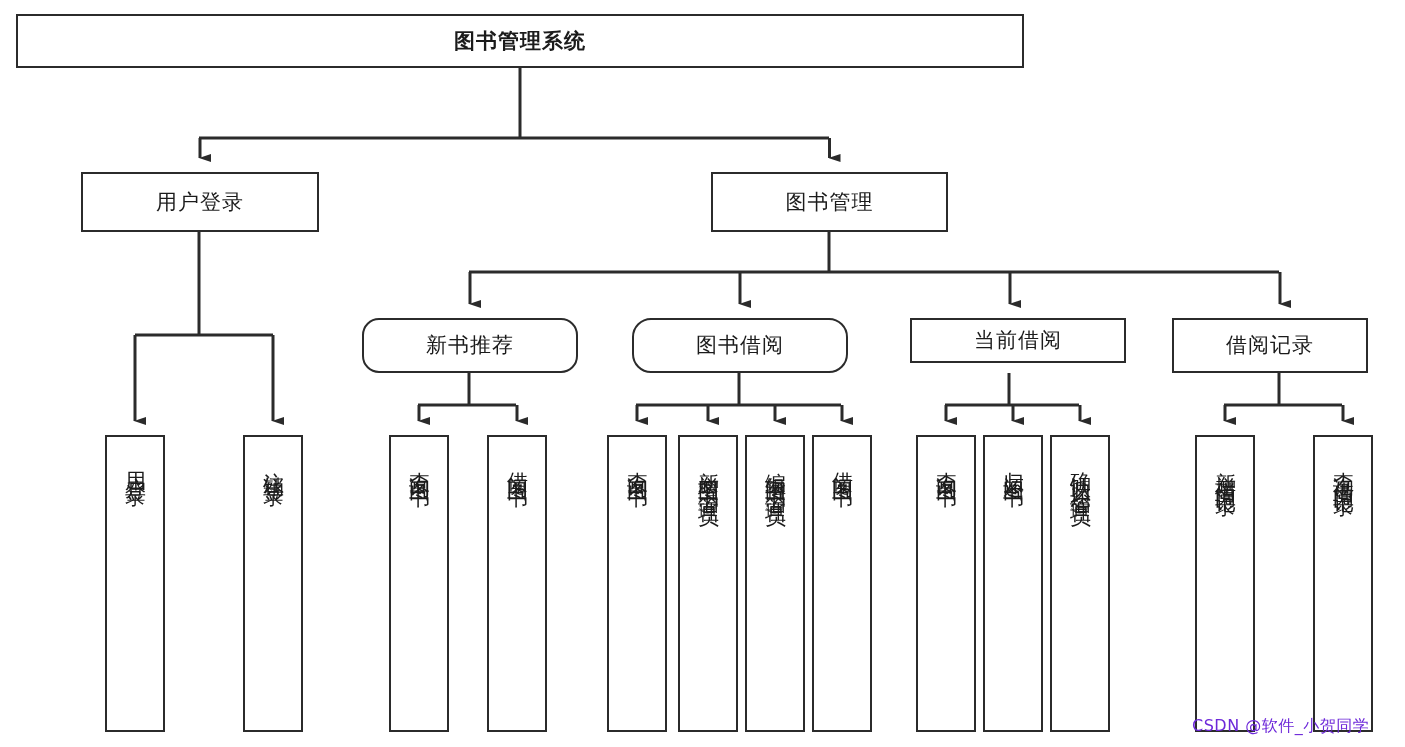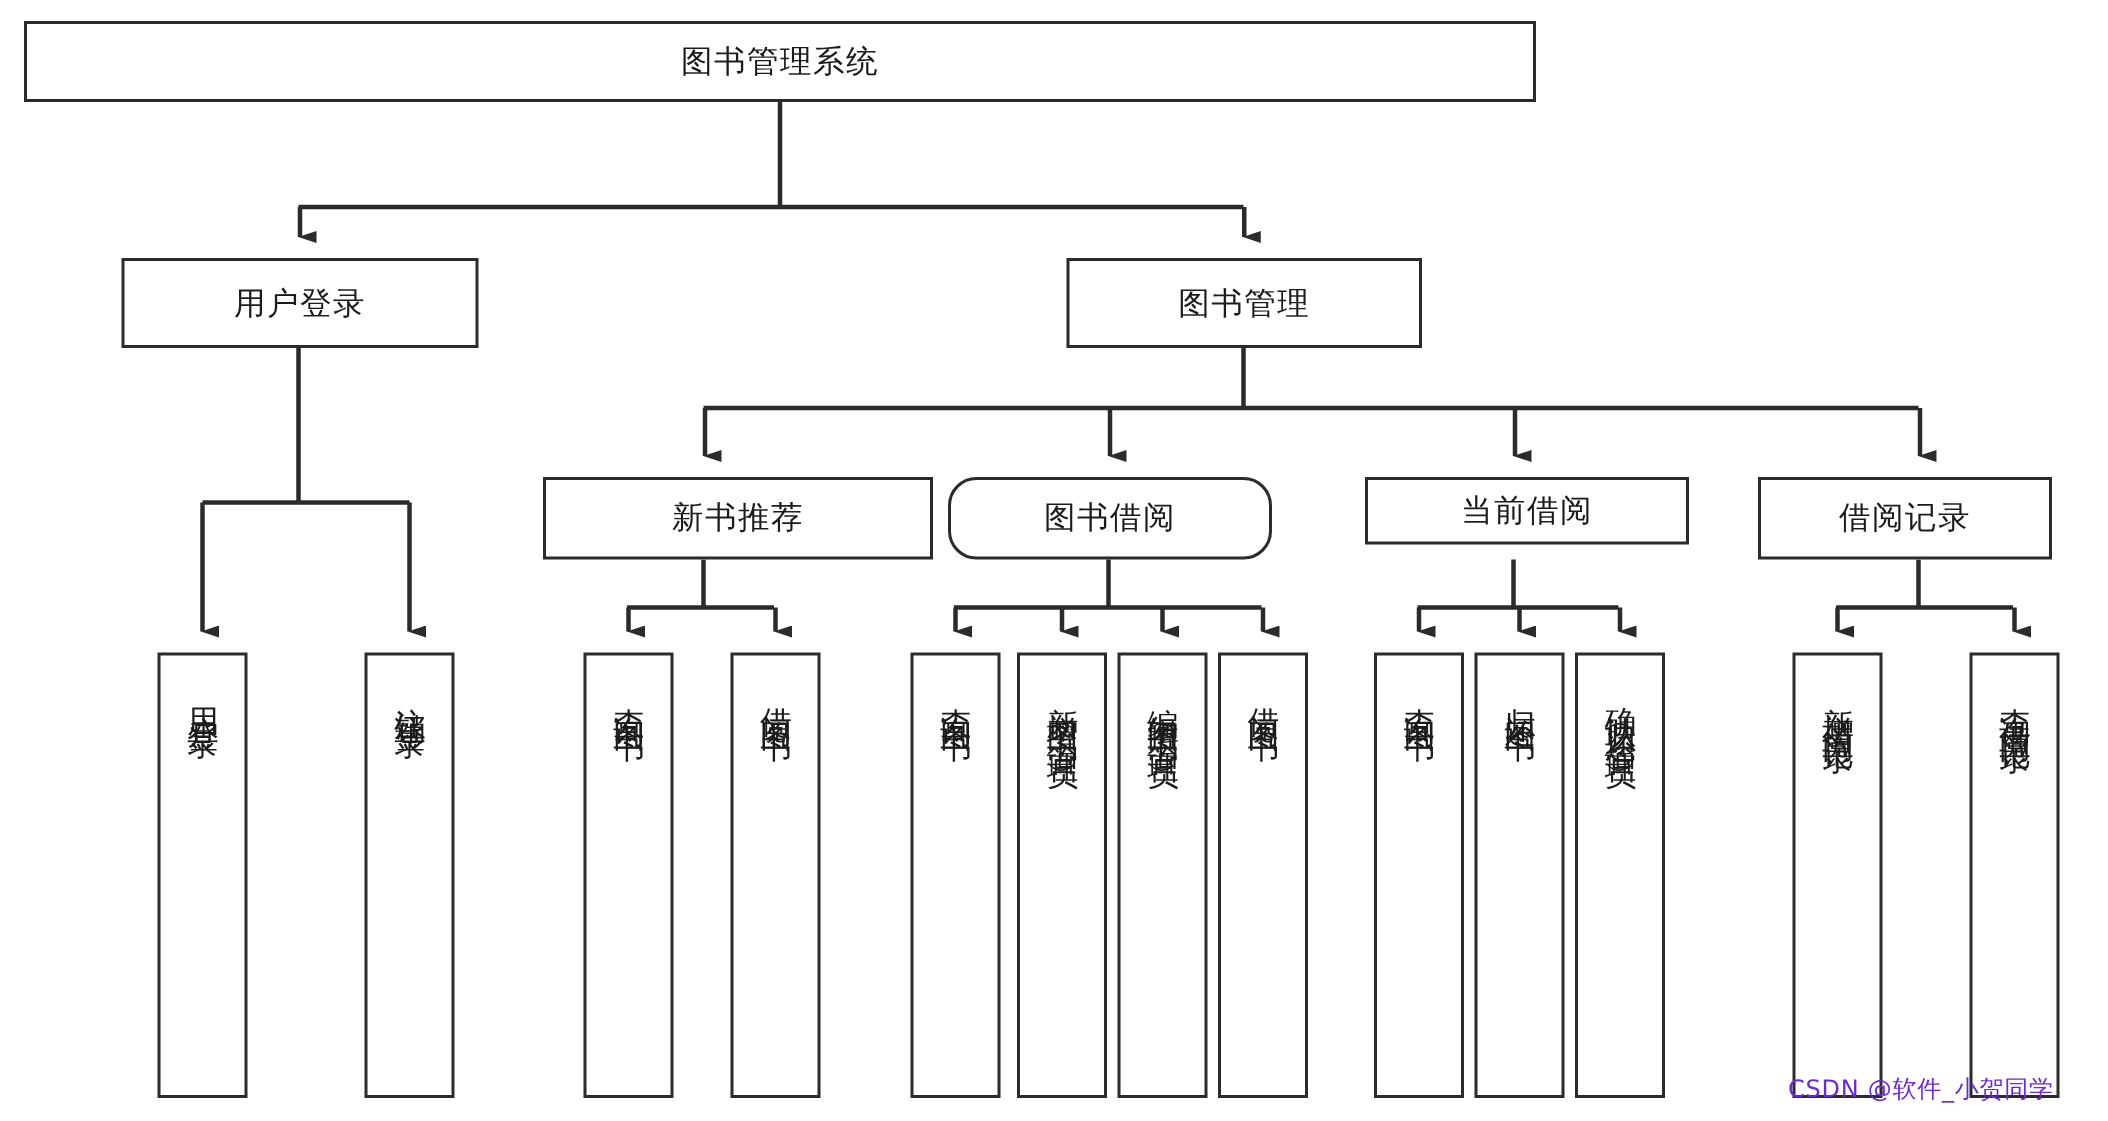--- a/index.html
+++ b/index.html
@@ -40,20 +40,21 @@
     text-align: center;
     white-space: pre;
   }
   .node.horiz .label {
     font-size: 21px;
     letter-spacing: 1px;
   }
   .node.root .label {
     font-size: 21px;
     letter-spacing: 1px;
+    font-weight: bold;
   }
   .node.vert {
     align-items: flex-start;
     padding-top: 18px;
   }
   .node.vert .label {
     writing-mode: vertical-rl;
     text-orientation: upright;
     font-size: 21px;
     letter-spacing: 5px;
@@ -118,21 +119,21 @@
   <div id="node-layer">
       <div class="node horiz root" style="left: 16px; top: 14px; width: 1008px; height: 54px;">
         <span class="label">图书管理系统</span>
       </div>
       <div class="node horiz" style="left: 81px; top: 172px; width: 238px; height: 60px;">
         <span class="label">用户登录</span>
       </div>
       <div class="node horiz" style="left: 711px; top: 172px; width: 237px; height: 60px;">
         <span class="label">图书管理</span>
       </div>
-      <div class="node horiz" style="left: 362px; top: 318px; width: 260px; height: 55px;">
+      <div class="node horiz" style="left: 362px; top: 318px; width: 216px; height: 55px; border-radius: 17px;">
         <span class="label">新书推荐</span>
       </div>
       <div class="node horiz" style="left: 632px; top: 318px; width: 216px; height: 55px; border-radius: 19px;">
         <span class="label">图书借阅</span>
       </div>
       <div class="node horiz" style="left: 910px; top: 318px; width: 216px; height: 45px;">
         <span class="label">当前借阅</span>
       </div>
       <div class="node horiz" style="left: 1172px; top: 318px; width: 196px; height: 55px;">
         <span class="label">借阅记录</span>

